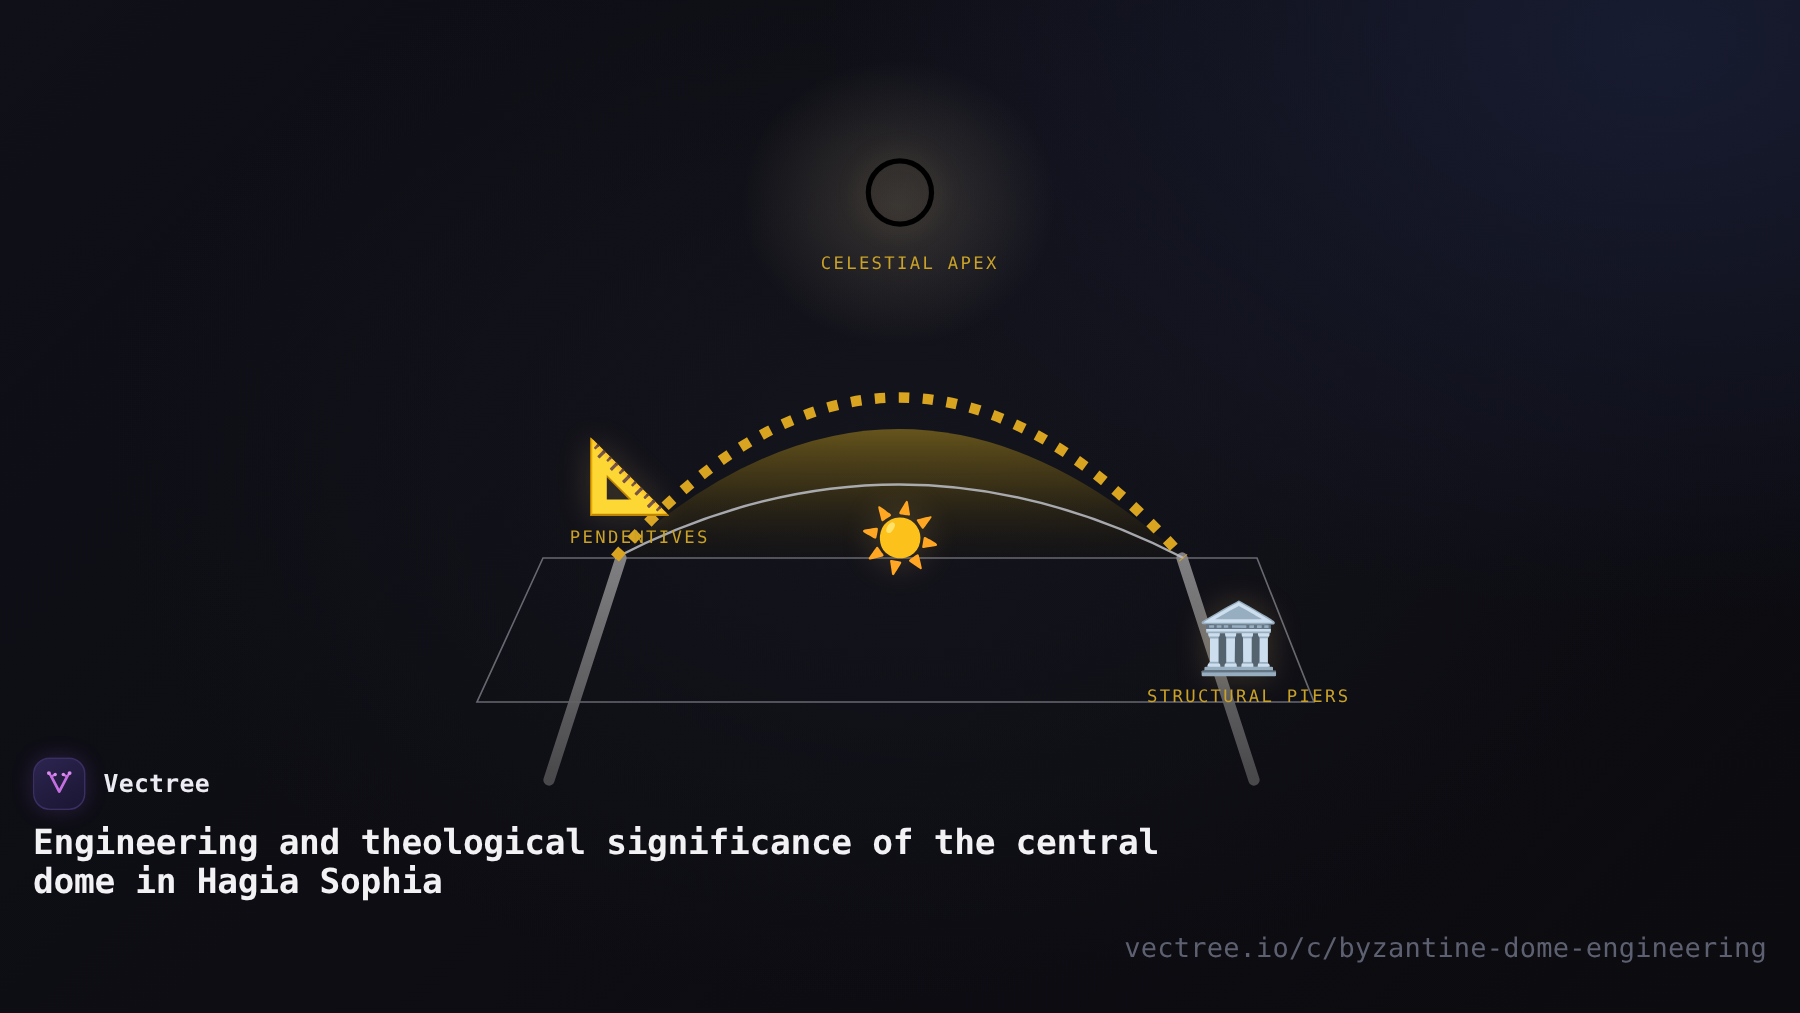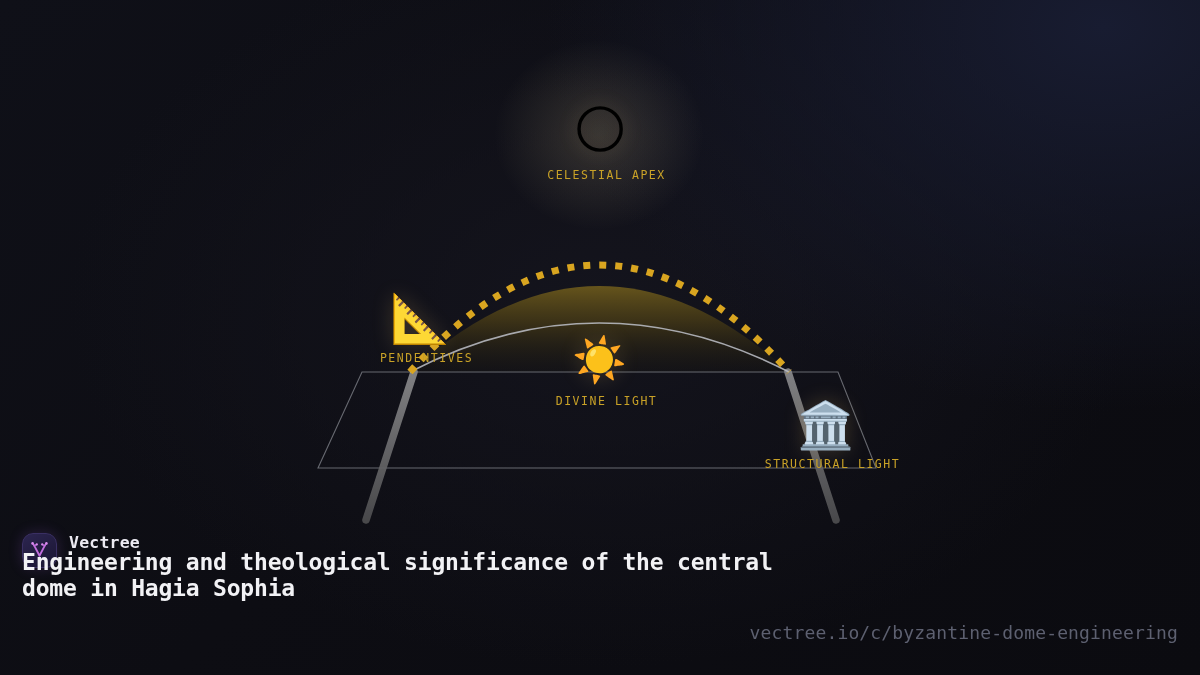--- a/index.html
+++ b/index.html
@@ -50,22 +50,22 @@
   #node-light .cap { margin-top:12px; }
 
   #node-pend   { left:338px; top:294px; width:164px; }
   #node-pend .glyph { font-size:48px; }
 
   #node-piers  { left:744px; top:402px; width:164px; }
   #node-piers .glyph { font-size:46px; }
 
   
   #brand {
-    position:absolute; left:22px; top:533px;
-    display:flex; gap:12px;
+    position:absolute; left:22px; top:505px;
+    display:flex; align-items:center; gap:12px;
   }
   #brand-mark {
     width:35px; height:35px; border-radius:11px;
     background:linear-gradient(150deg,#2c2550 0%,#221c3f 55%,#1a1632 100%);
     border:1px solid #3a2f63;
     display:flex; align-items:center; justify-content:center;
     box-shadow:0 0 14px rgba(150,90,220,.22);
   }
   #brand-name {
     font-family:"DejaVu Sans Mono", monospace;
@@ -127,26 +127,25 @@
     <span class="cap">CELESTIAL APEX</span>
   </div>
 
   <div class="node" id="node-pend">
     <span class="glyph">📐</span>
     <span class="cap">PENDENTIVES</span>
   </div>
 
   <div class="node" id="node-light">
     <span class="glyph">☀️</span>
-    <span class="cap">DIVINE LIGHT</span>
   </div>
 
   <div class="node" id="node-piers">
     <span class="glyph">🏛️</span>
-    <span class="cap">STRUCTURAL LIGHT</span>
+    <span class="cap">STRUCTURAL PIERS</span>
   </div>
 
   <div id="brand">
     <span id="brand-mark">
       <svg width="21" height="21" viewBox="0 0 24 24" aria-hidden="true">
         <path d="M6 6.5 L12 18 L18 6.5" fill="none" stroke="#c46fe0" stroke-width="2.1" stroke-linecap="round" stroke-linejoin="round"></path>
         <path d="M6 6.5 L4.3 4.2 M6 6.5 L8.6 5.2" fill="none" stroke="#c46fe0" stroke-width="1.7" stroke-linecap="round"></path>
         <path d="M18 6.5 L19.7 4.2 M18 6.5 L15.4 5.2" fill="none" stroke="#c46fe0" stroke-width="1.7" stroke-linecap="round"></path>
         <circle cx="4.1" cy="3.9" r="1.5" fill="#d98bee"></circle>
         <circle cx="8.9" cy="5.0" r="1.3" fill="#d98bee"></circle>

